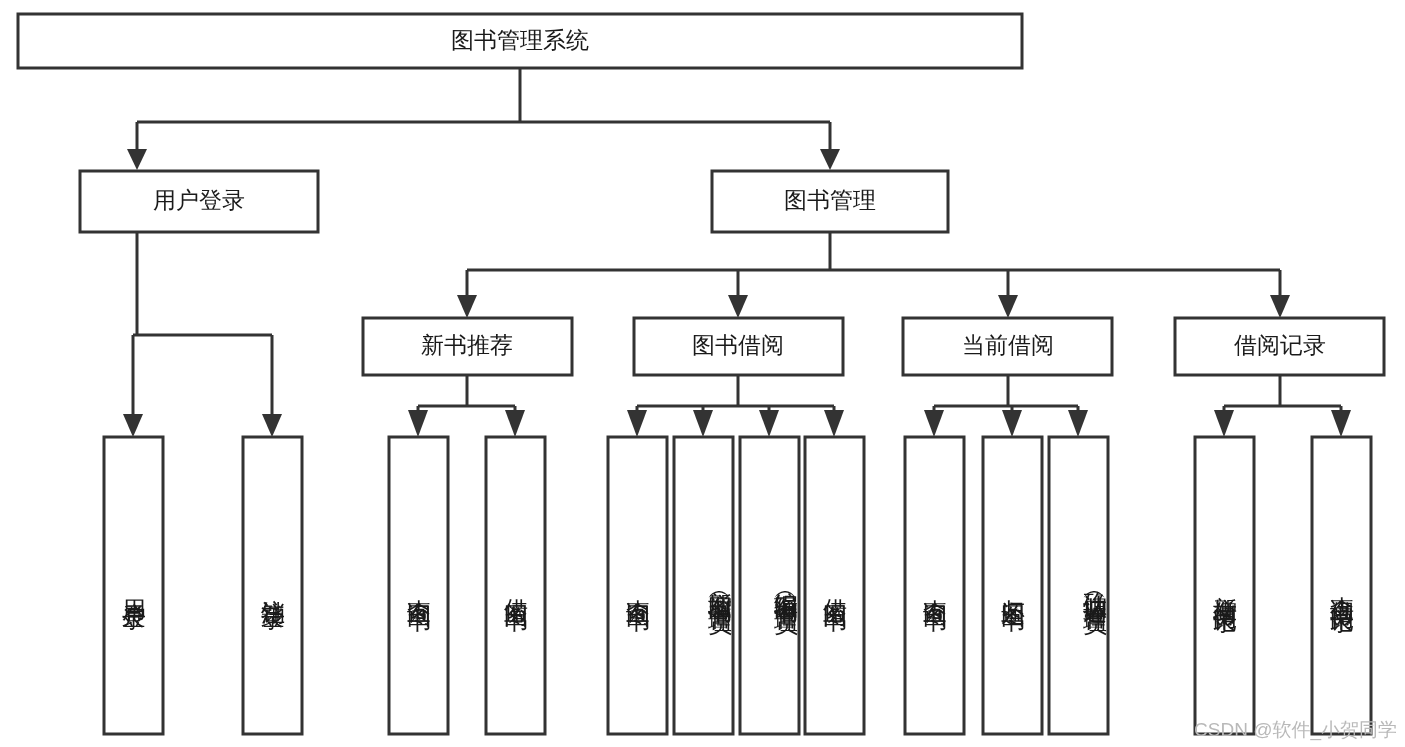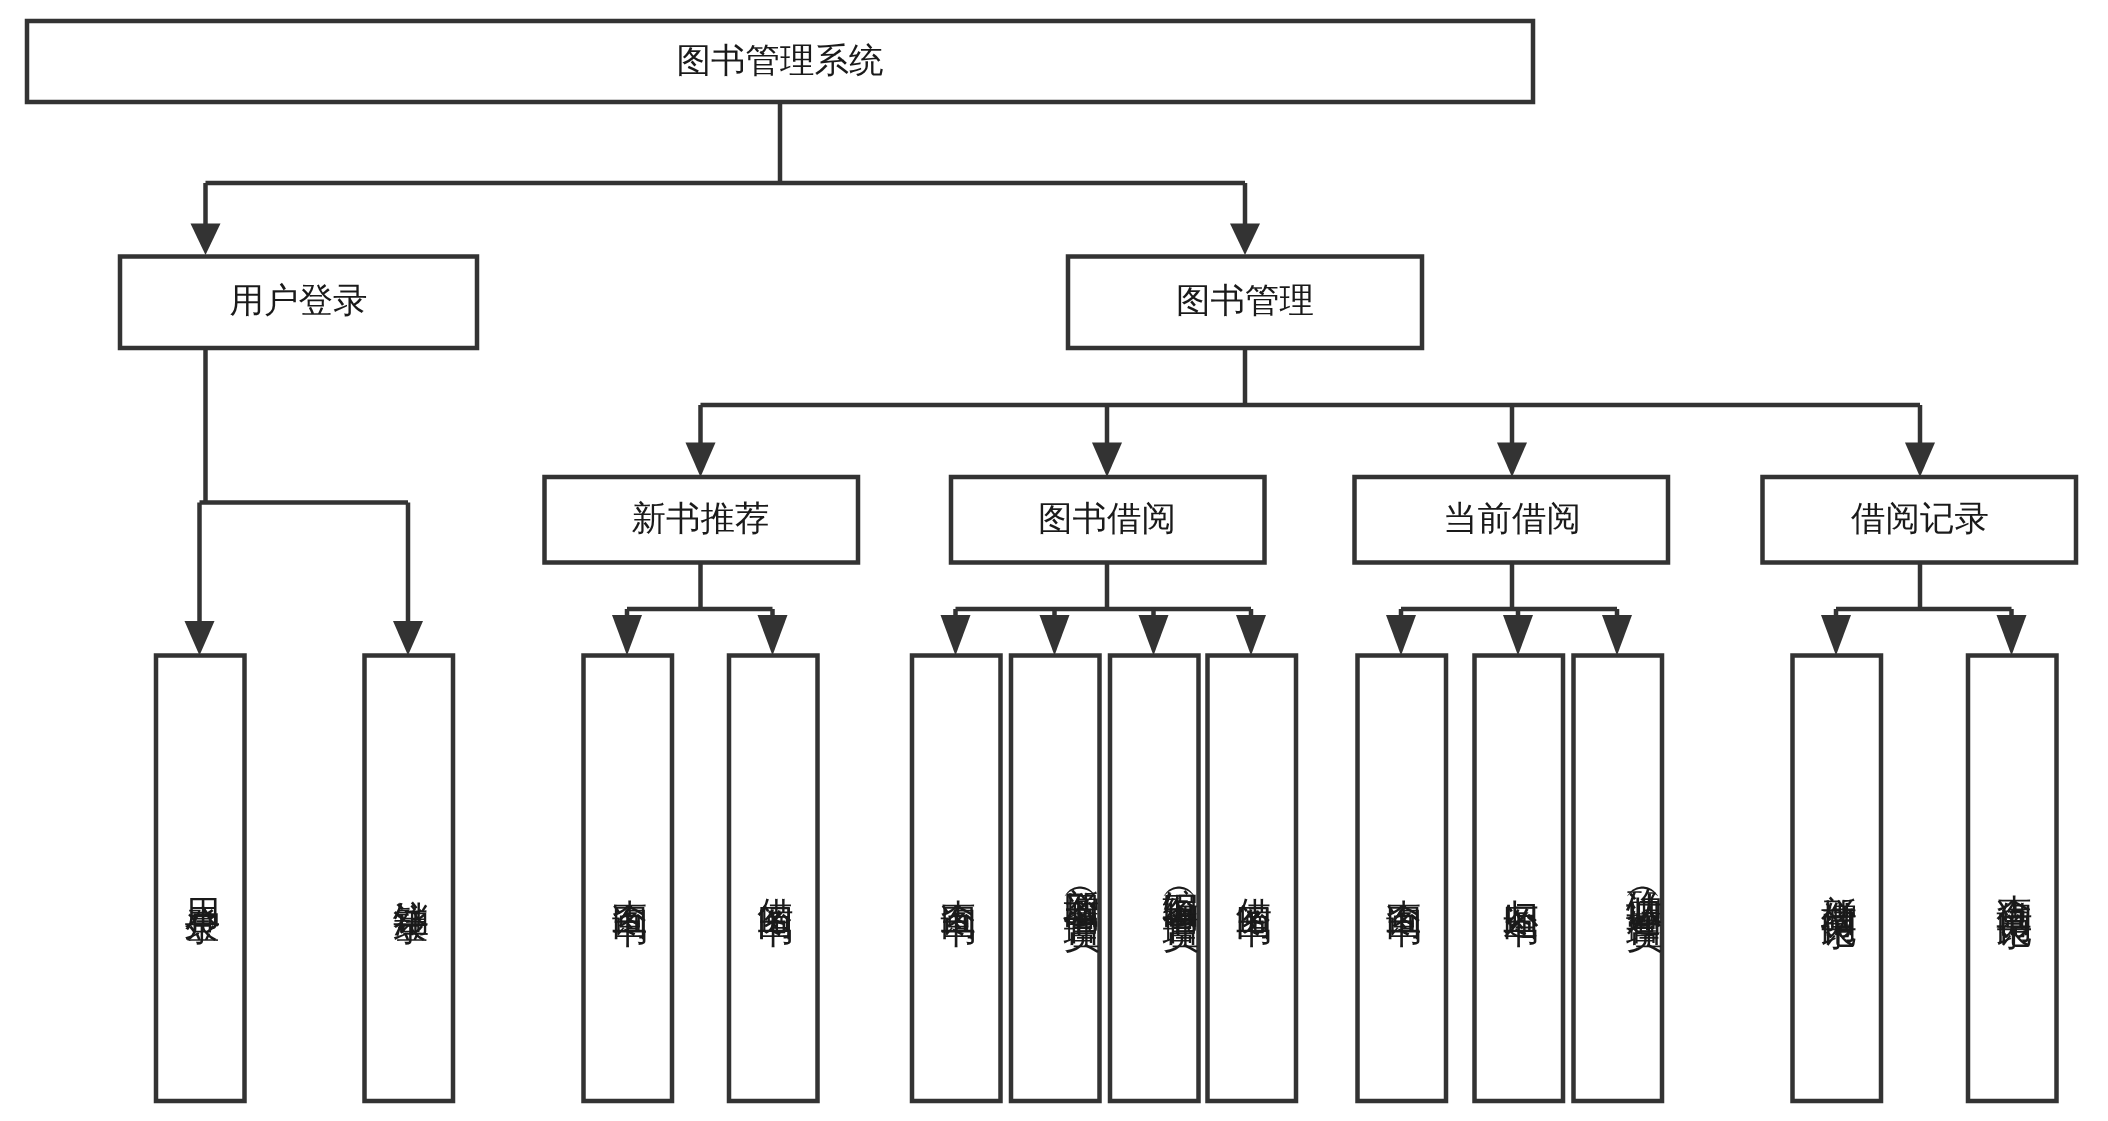--- a/index.html
+++ b/index.html
@@ -217,14 +217,15 @@
   <div class="node-label-v" style="left:608px; top:437px; width:59px; height:297px;">查询图书</div>
   <div class="node-label-v" style="left:674px; top:441px; width:59px; height:289px; align-items:flex-start;">新增图书（管理员）</div>
   <div class="node-label-v" style="left:740px; top:441px; width:59px; height:289px; align-items:flex-start;">编辑图书（管理员）</div>
   <div class="node-label-v" style="left:805px; top:437px; width:59px; height:297px;">借阅图书</div>
   <div class="node-label-v" style="left:905px; top:437px; width:59px; height:297px;">查询图书</div>
   <div class="node-label-v" style="left:983px; top:437px; width:59px; height:297px;">归还图书</div>
   <div class="node-label-v" style="left:1049px; top:441px; width:59px; height:289px; align-items:flex-start;">确认归还（管理员）</div>
   <div class="node-label-v" style="left:1195px; top:437px; width:59px; height:297px;">新增借阅记录</div>
   <div class="node-label-v" style="left:1312px; top:437px; width:59px; height:297px;">查询借阅记录</div>
 
+  <div class="watermark">CSDN @软件_小贺同学</div>
 
 </div>
 
 </body></html>

